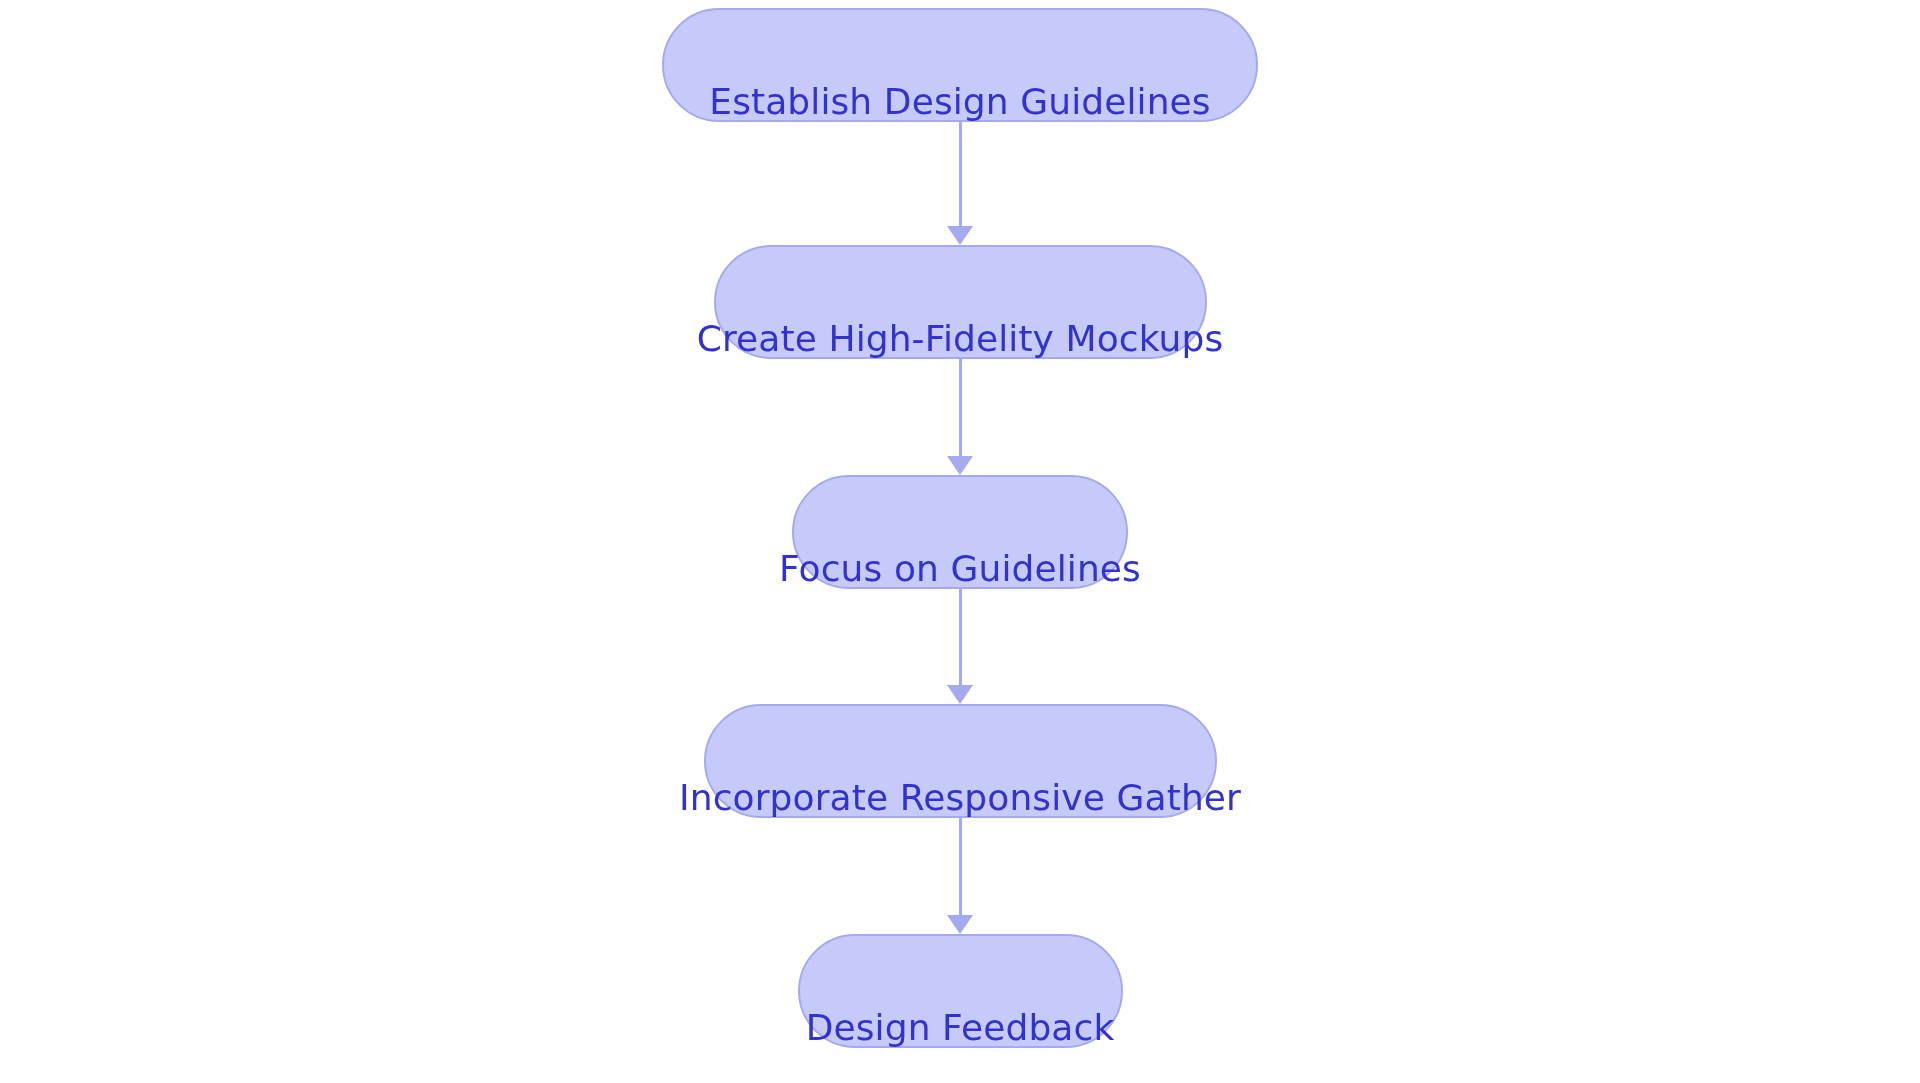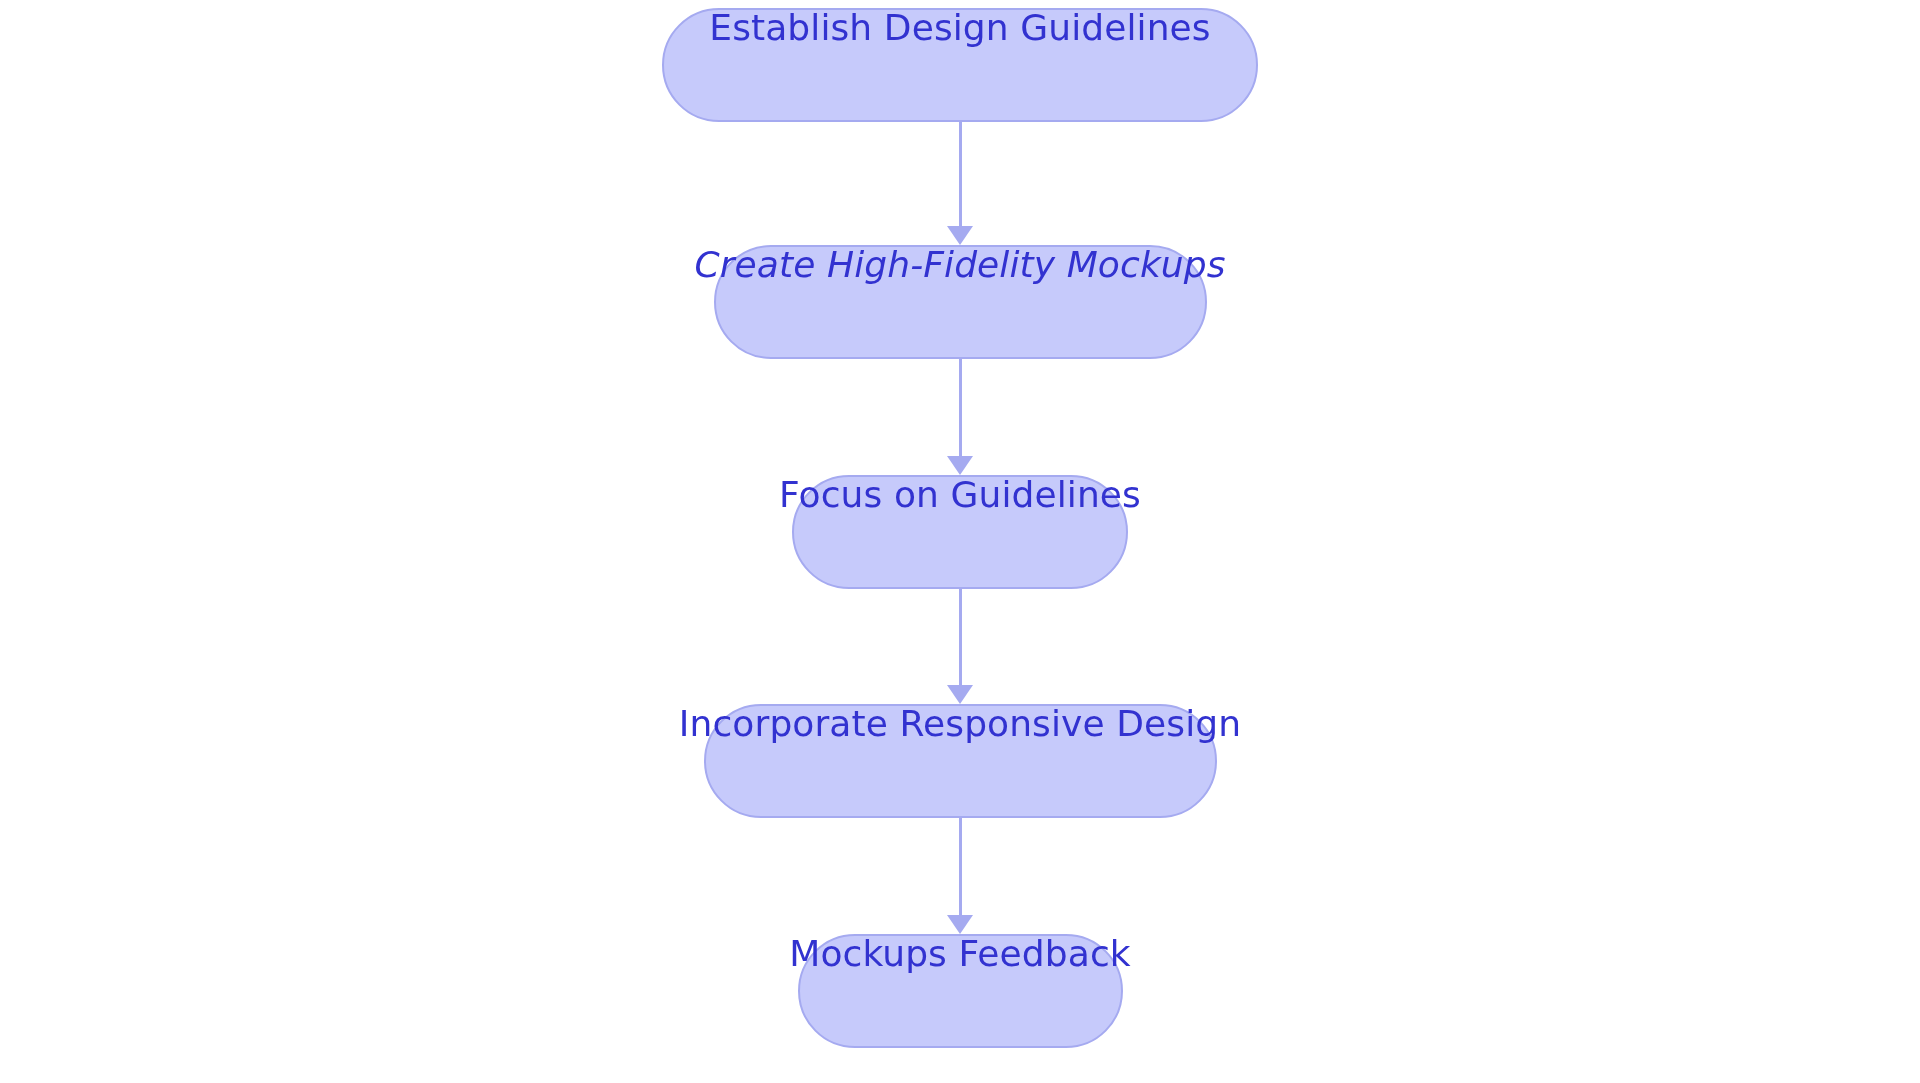--- a/index.html
+++ b/index.html
@@ -33,38 +33,38 @@
     justify-content: flex-start;
   }
 
   .node {
     box-sizing: border-box;
     height: 114px;
     border-radius: 57px;
     background: #c6cafb;
     border: 2px solid #a5aaf0;
     display: flex;
-    align-items: flex-start;
+    align-items: flex-end;
     justify-content: center;
     flex: 0 0 auto;
   }
 
   .node-label {
     color: #3232d0;
     font-size: 36px;
     font-family: "DejaVu Sans", "Liberation Sans", sans-serif;
     font-weight: 400;
     letter-spacing: 0.1px;
     white-space: nowrap;
     line-height: 1;
   }
 
   
   .node-w1 { width: 596px; }
-  .node-w2 { width: 493px; font-style: italic; }
+  .node-w2 { width: 493px; }
   .node-w3 { width: 336px; }
   .node-w4 { width: 513px; }
   .node-w5 { width: 325px; }
 
   .connector {
     position: relative;
     width: 26px;
     flex: 0 0 auto;
     display: flex;
     flex-direction: column;
@@ -124,26 +124,26 @@
     <div class="node node-w3">
       <span class="node-label">Focus on Guidelines</span>
     </div>
 
     <div class="connector gap-3">
       <div class="connector-line"></div>
       <div class="connector-arrow"></div>
     </div>
 
     <div class="node node-w4">
-      <span class="node-label">Incorporate Responsive Design</span>
+      <span class="node-label">Incorporate Responsive Gather</span>
     </div>
 
     <div class="connector gap-4">
       <div class="connector-line"></div>
       <div class="connector-arrow"></div>
     </div>
 
     <div class="node node-w5">
-      <span class="node-label">Mockups Feedback</span>
+      <span class="node-label">Design Feedback</span>
     </div>
 
   </div>
 </div>
 
 </body></html>

